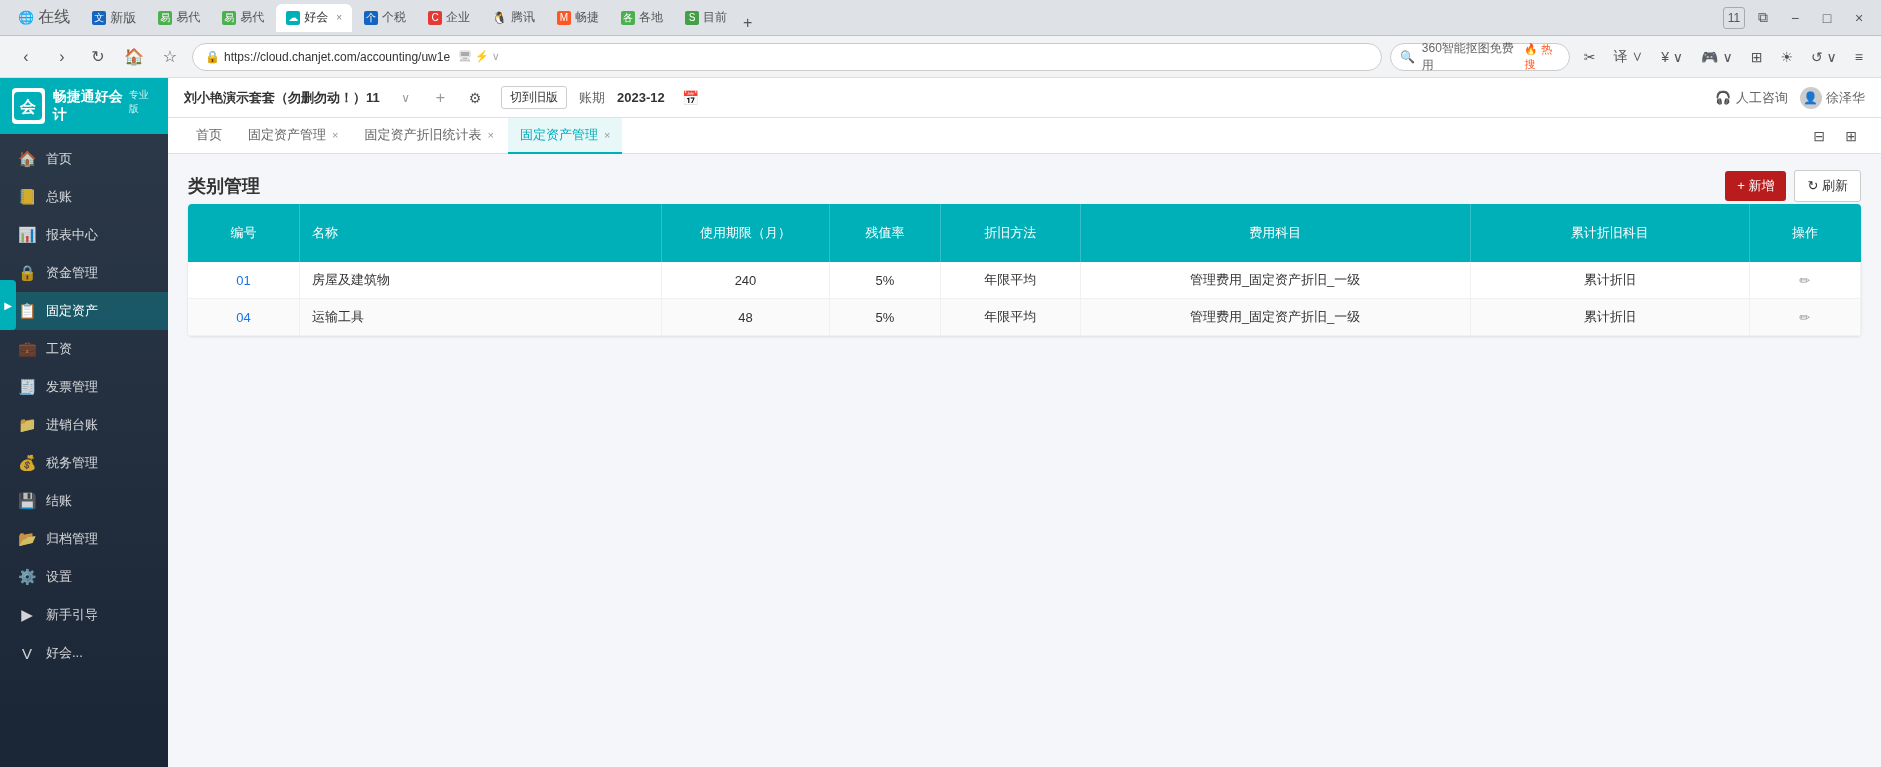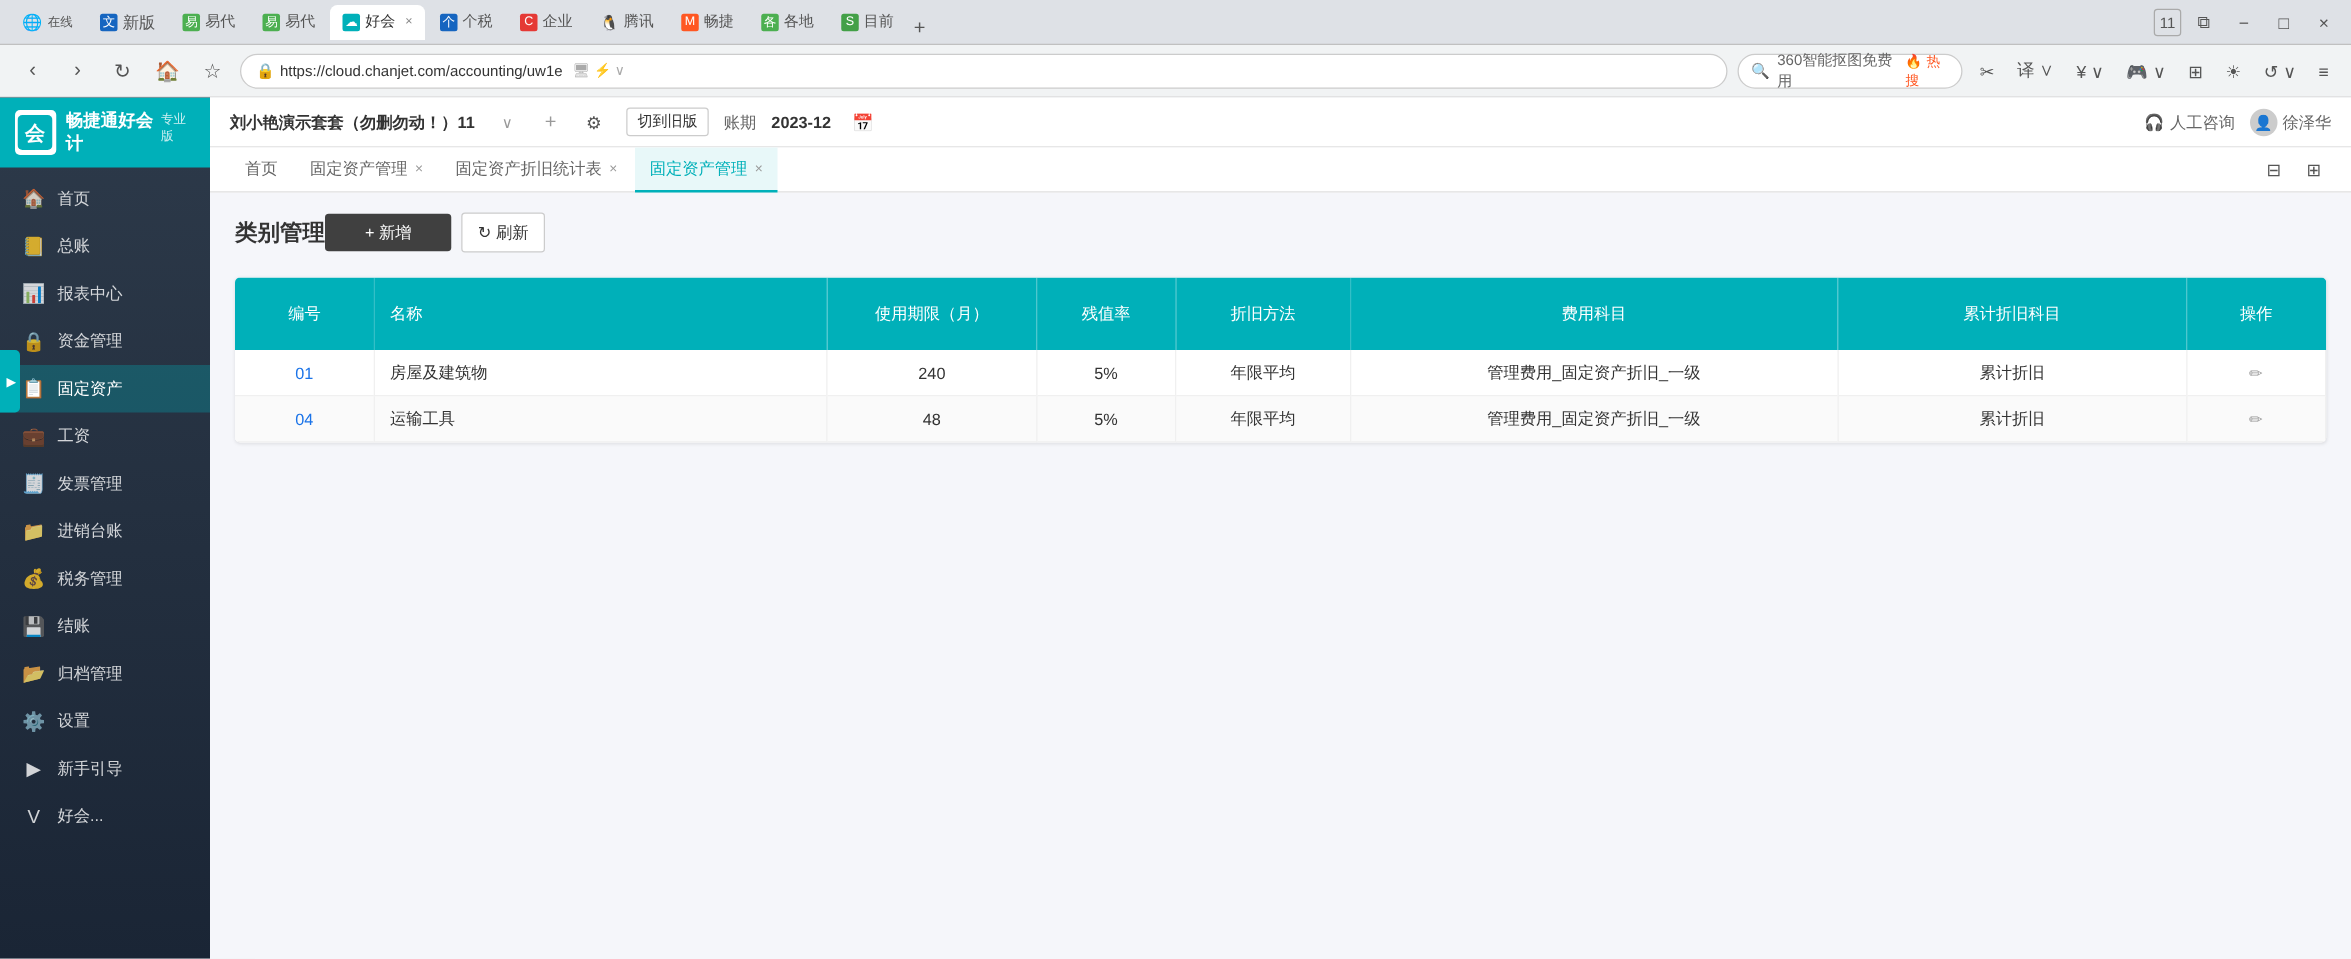--- a/index.html
+++ b/index.html
@@ -50,24 +50,24 @@
     .user-btn { display: flex; align-items: center; gap: 4px; cursor: pointer; }
 
     
     .tab-nav { background: #fff; border-bottom: 1px solid #e0e0e0; display: flex; align-items: center; padding: 0 16px; height: 36px; gap: 2px; }
     .app-tab { display: flex; align-items: center; gap: 6px; padding: 0 12px; height: 36px; cursor: pointer; color: #666; font-size: 13px; border-bottom: 2px solid transparent; }
     .app-tab.active { color: #00b0b9; border-bottom-color: #00b0b9; background: #e8f8f9; }
     .app-tab .tab-close { color: #999; font-size: 11px; cursor: pointer; }
 
     
     .page-content { flex: 1; padding: 16px 20px; overflow: auto; }
-    .page-title-row { display: flex; align-items: center; justify-content: flex-start; margin-bottom: 20px; }
+    .page-title-row { display: flex; align-items: center; justify-content: space-between; margin-bottom: 2px; }
     .page-title { font-size: 18px; font-weight: bold; color: #333; }
     .page-actions { display: flex; align-items: center; gap: 8px; }
-    .btn-add { background: #404040; color: #fff; border: none; padding: 6px 32px; border-radius: 3px; cursor: pointer; font-size: 13px; display: flex; align-items: center; gap: 4px; }
+    .btn-add { background: #b91c1c; color: #fff; border: none; padding: 6px 12px; border-radius: 3px; cursor: pointer; font-size: 13px; display: flex; align-items: center; gap: 4px; }
     .btn-refresh { background: #fff; color: #333; border: 1px solid #ccc; padding: 6px 12px; border-radius: 3px; cursor: pointer; font-size: 13px; display: flex; align-items: center; gap: 4px; }
 
     
     .data-table { width: 100%; border-collapse: collapse; background: #fff; border-radius: 4px; overflow: hidden; box-shadow: 0 1px 3px rgba(0,0,0,0.1); }
     .data-table thead tr { background: #00b0b9; color: #fff; }
     .data-table th { padding: 20px 12px; text-align: center; font-weight: normal; font-size: 13px; border-right: 1px solid rgba(255,255,255,0.2); }
     .data-table th:last-child { border-right: none; }
     .data-table tbody tr { border-bottom: 1px solid #f0f0f0; }
     .data-table tbody tr:nth-child(even) { background: #fafafa; }
     .data-table td { padding: 9px 12px; font-size: 13px; text-align: center; border-right: 1px solid #f0f0f0; }
@@ -80,21 +80,21 @@
     .win-btn { width: 28px; height: 28px; display: flex; align-items: center; justify-content: center; cursor: pointer; font-size: 14px; color: #555; border-radius: 4px; }
   </style>
 </head>
 <body>
 
 <div class="browser-chrome">
 
   <div style="display:flex; align-items:flex-end; gap:2px; flex:1; overflow:hidden;">
     <div class="browser-tab" style="background:#dee1e6;">
       <span style="font-size:13px;">🌐</span>
-      <span style="font-size:10px; max-width:60px; overflow:hidden; white-space:nowrap;">在线</span>
+      <span style="font-size:16px; max-width:60px; overflow:hidden; white-space:nowrap;">在线</span>
     </div>
     <div class="browser-tab">
       <span style="font-size:12px; background:#1565c0; color:#fff; width:14px; height:14px; border-radius:2px; display:flex; align-items:center; justify-content:center; font-size:10px;">文</span>
       <span style="font-size:13px;text-align:right;">新版</span>
     </div>
     <div class="browser-tab">
       <span style="font-size:12px; background:#4caf50; color:#fff; width:14px; height:14px; border-radius:2px; display:flex; align-items:center; justify-content:center; font-size:10px;">易</span>
       <span style="font-size:12px;">易代</span>
     </div>
     <div class="browser-tab">

